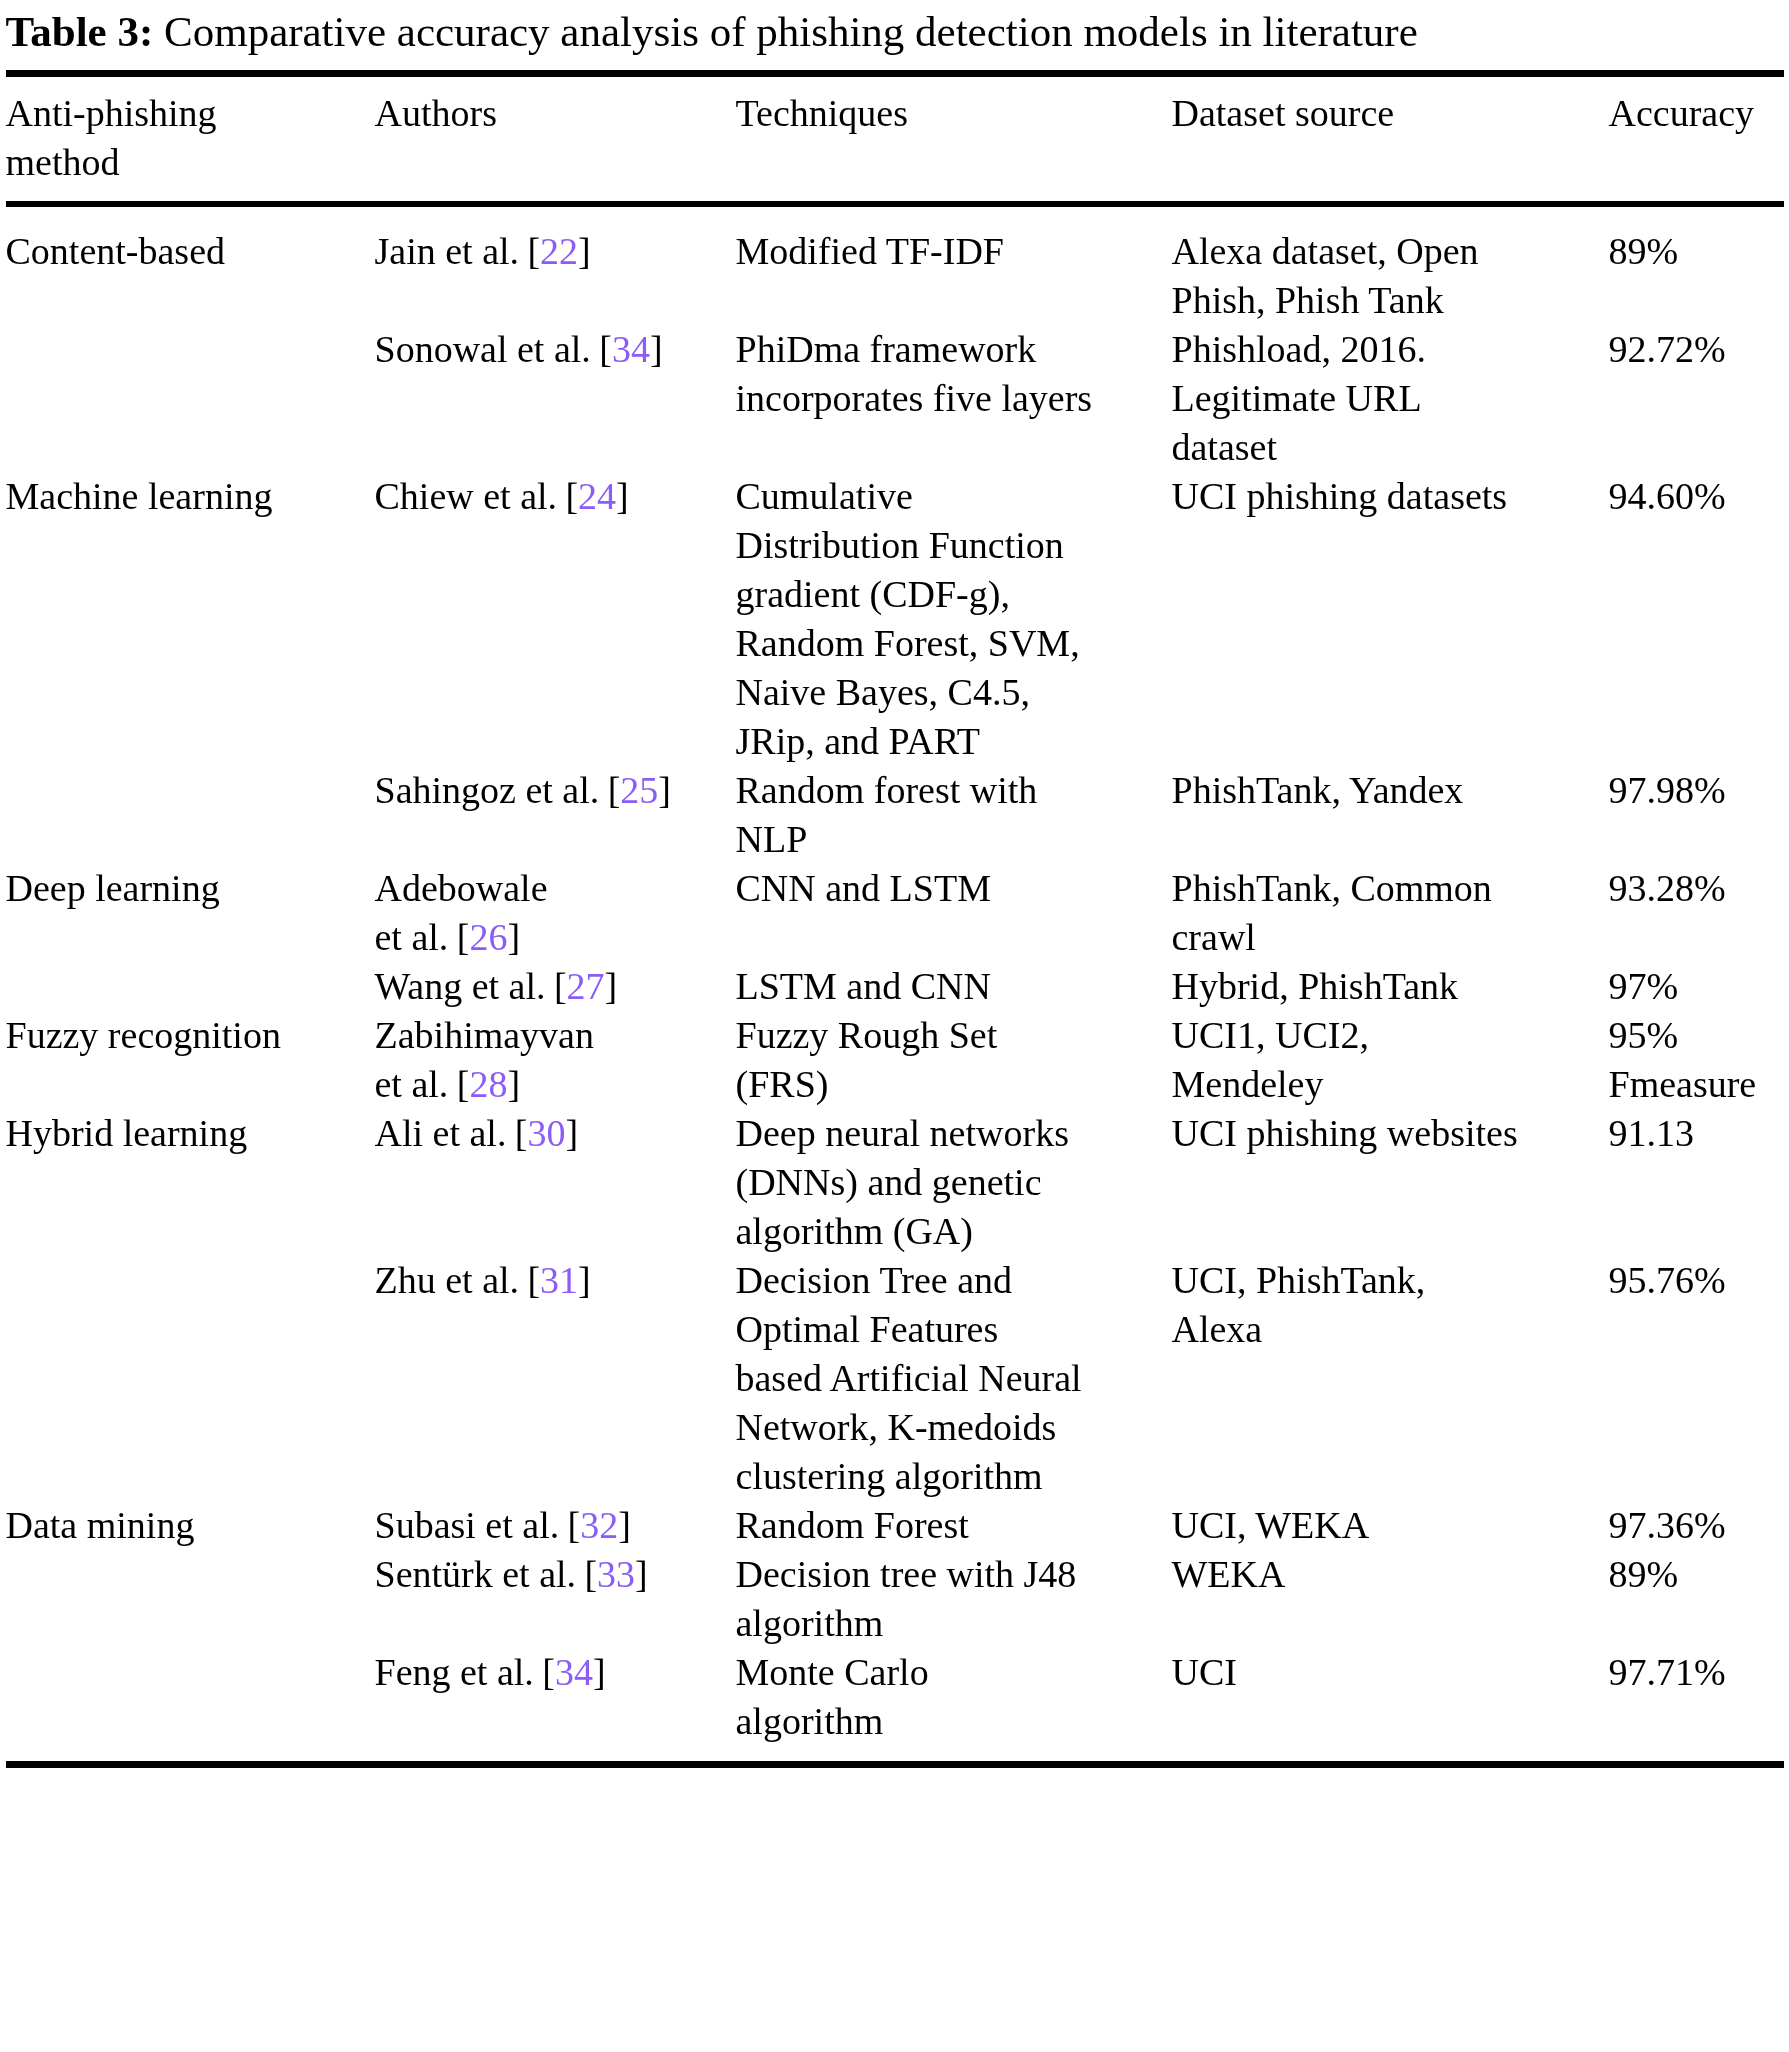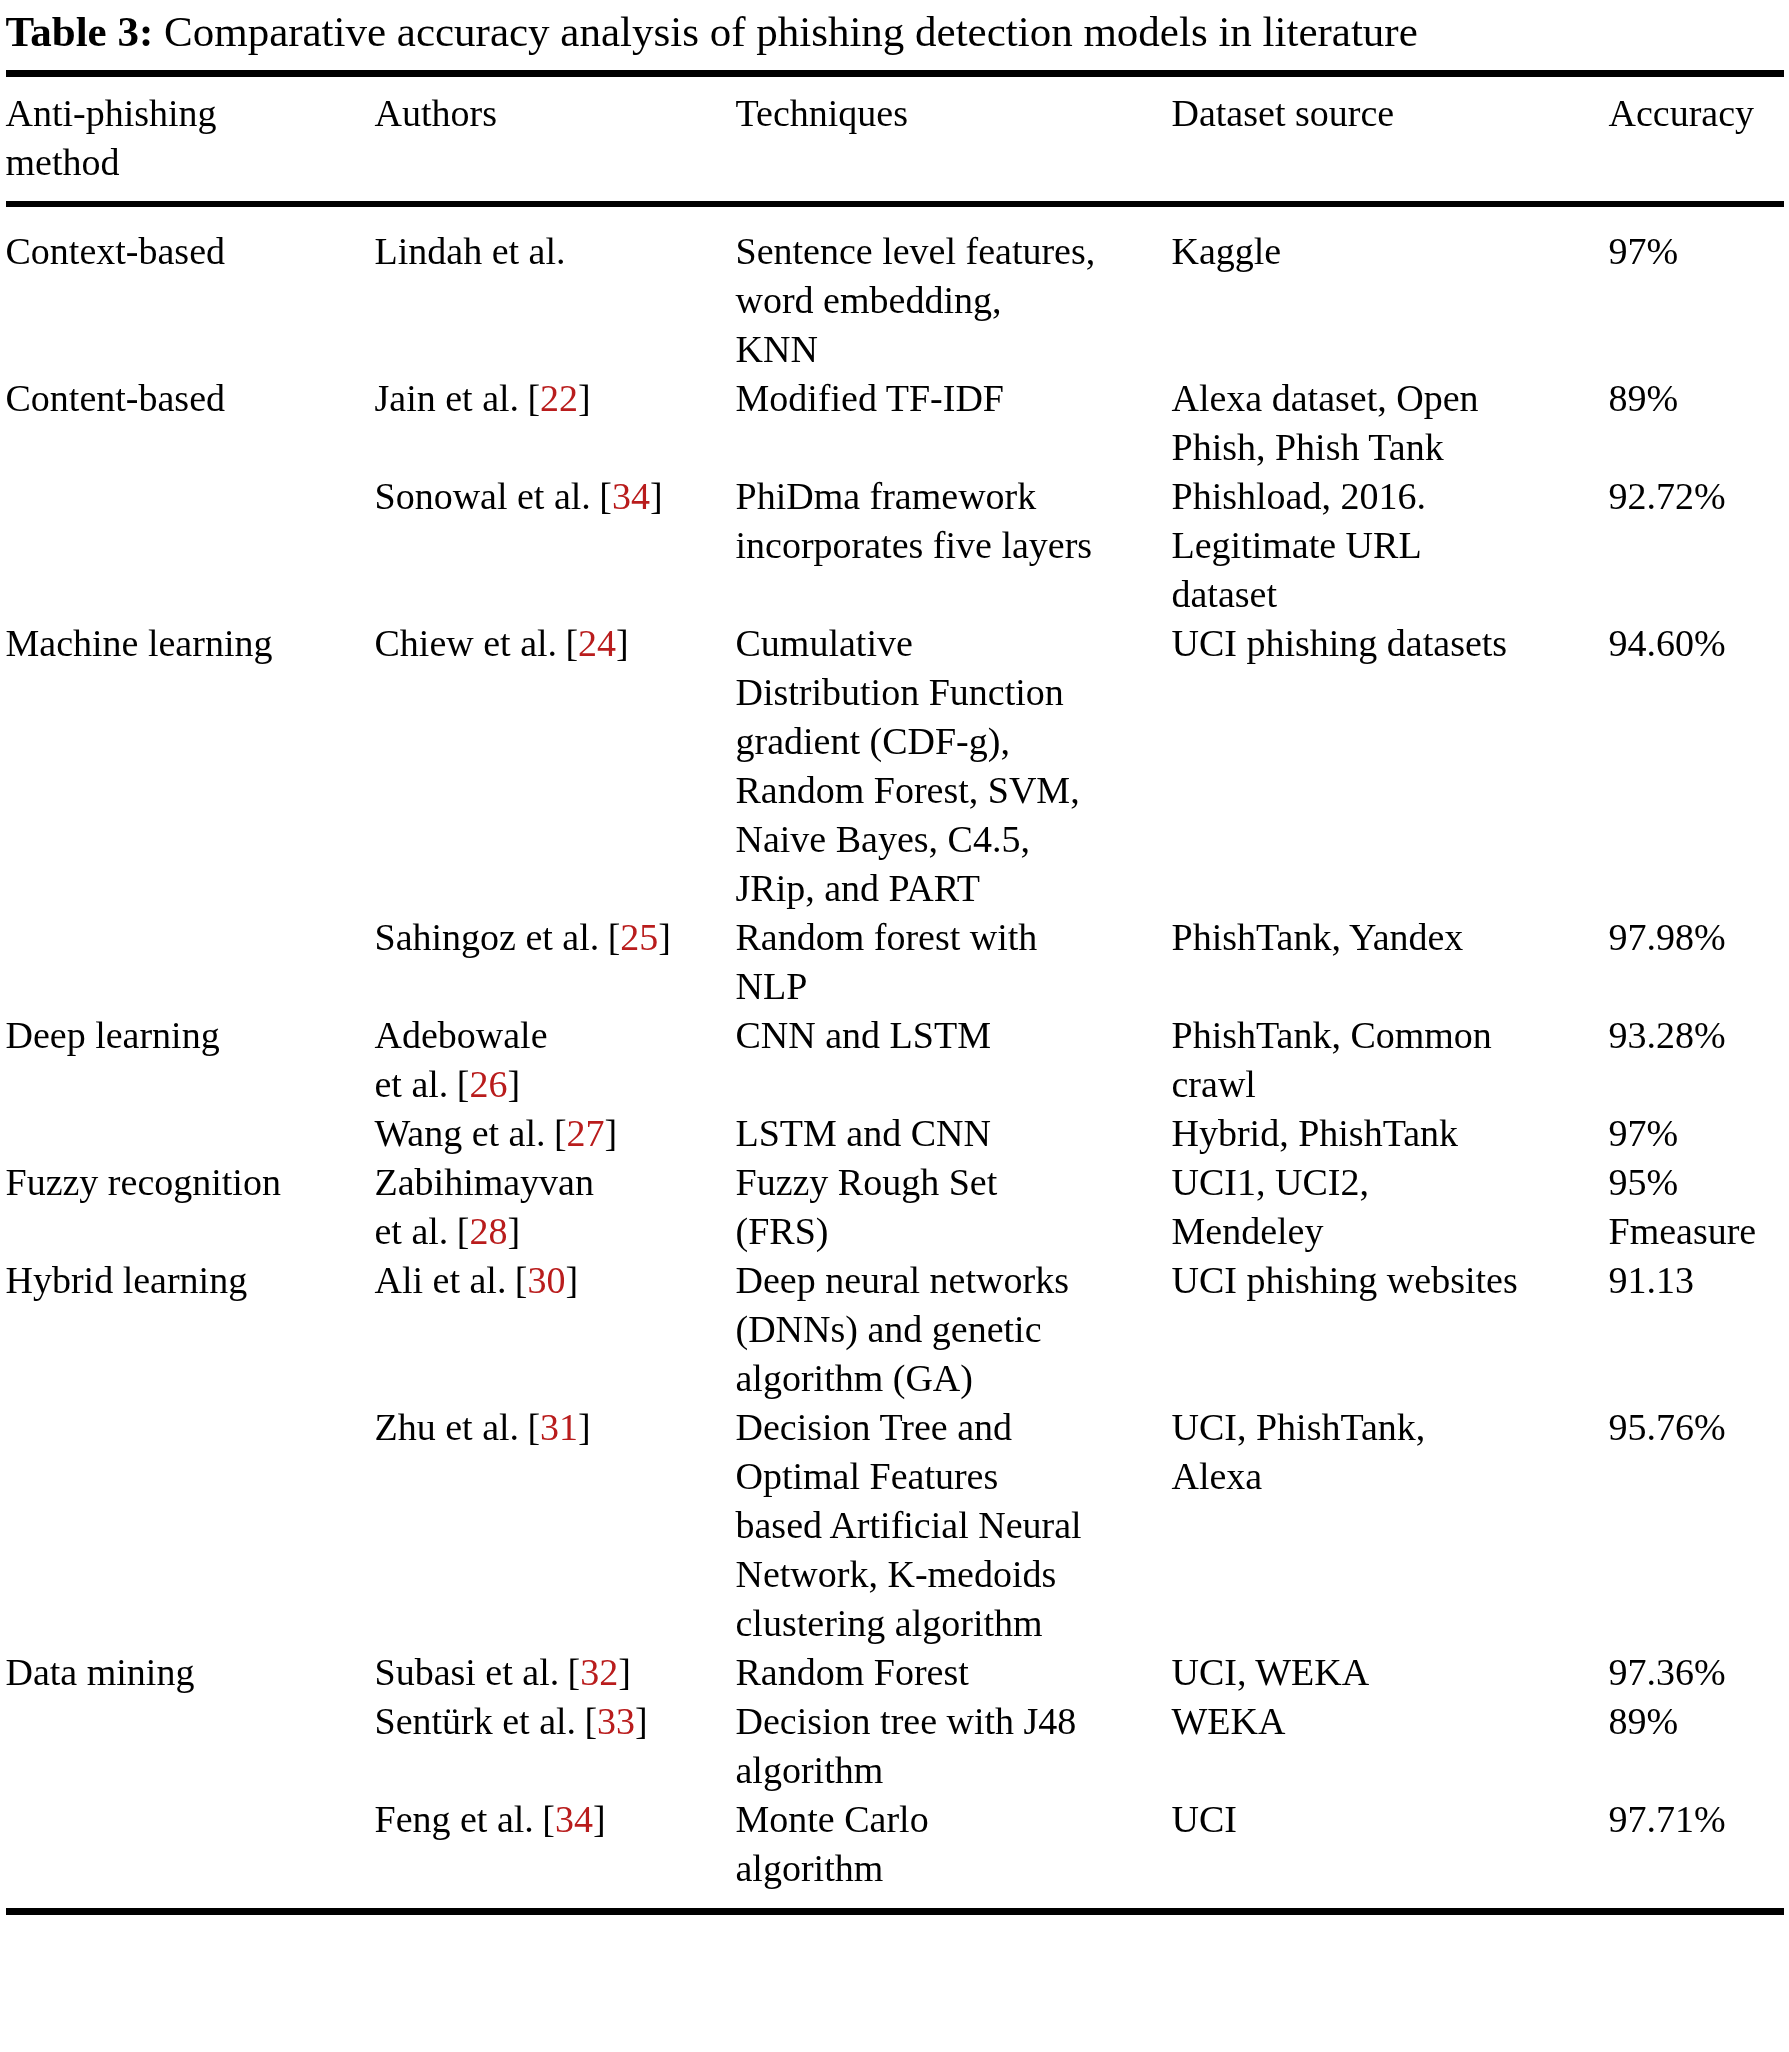--- a/index.html
+++ b/index.html
@@ -57,21 +57,21 @@
     padding-top: 12.8px;
     padding-bottom: 13.7px;
   }
   tbody tr:first-child td { padding-top: 20px; }
   tbody tr:last-child td { padding-bottom: 14.6px; }
   .pre { white-space: pre-line; }
   .author-name { white-space: pre; }
   td.c-author { white-space: nowrap; }
   .ref-wrap { margin-left: 0.22em; }
   a.ref {
-    color: #b91c1c;
+    color: #8b5cf6;
     text-decoration: none;
     cursor: pointer;
   }
   .bracket { color: #000000; }
 </style>
 </head>
 <body>
 
 <div class="page">
 
@@ -93,29 +93,20 @@
         <th><span class="pre">Anti-phishing
 method</span></th>
         <th><span class="pre">Authors</span></th>
         <th><span class="pre">Techniques</span></th>
         <th><span class="pre">Dataset source</span></th>
         <th><span class="pre">Accuracy</span></th>
       </tr>
     </thead>
     <tbody id="tbody">
         <tr>
-    <td class="c-method"><span class="pre">Context-based</span></td>
-    <td class="c-author"><span class="pre author-name">Lindah et al.</span></td>
-    <td class="c-tech"><span class="pre">Sentence level features,
-word embedding,
-KNN</span></td>
-    <td class="c-data"><span class="pre">Kaggle</span></td>
-    <td class="c-acc"><span class="pre">97%</span></td>
-  </tr>
-        <tr>
     <td class="c-method"><span class="pre">Content-based</span></td>
     <td class="c-author"><span class="pre author-name">Jain et al.</span><span class="ref-wrap"><span class="bracket open">[</span><a class="ref">22</a><span class="bracket close">]</span></span></td>
     <td class="c-tech"><span class="pre">Modified TF-IDF</span></td>
     <td class="c-data"><span class="pre">Alexa dataset, Open
 Phish, Phish Tank</span></td>
     <td class="c-acc"><span class="pre">89%</span></td>
   </tr>
         <tr>
     <td class="c-method"><span class="pre"></span></td>
     <td class="c-author"><span class="pre author-name">Sonowal et al.</span><span class="ref-wrap"><span class="bracket open">[</span><a class="ref">34</a><span class="bracket close">]</span></span></td>

